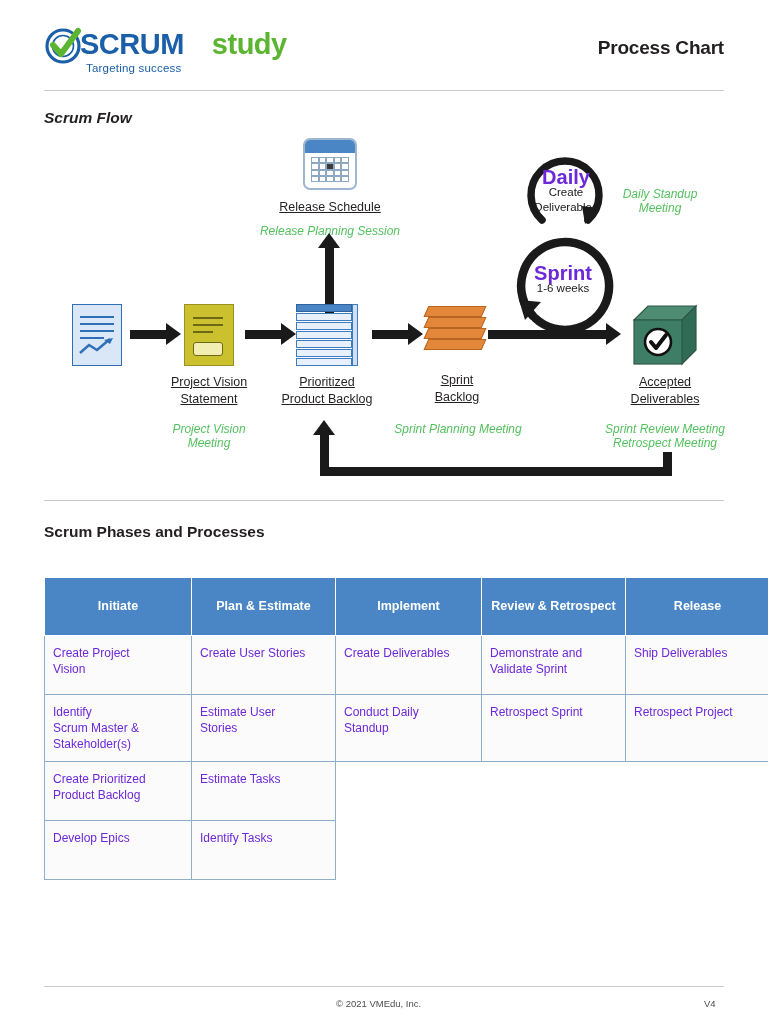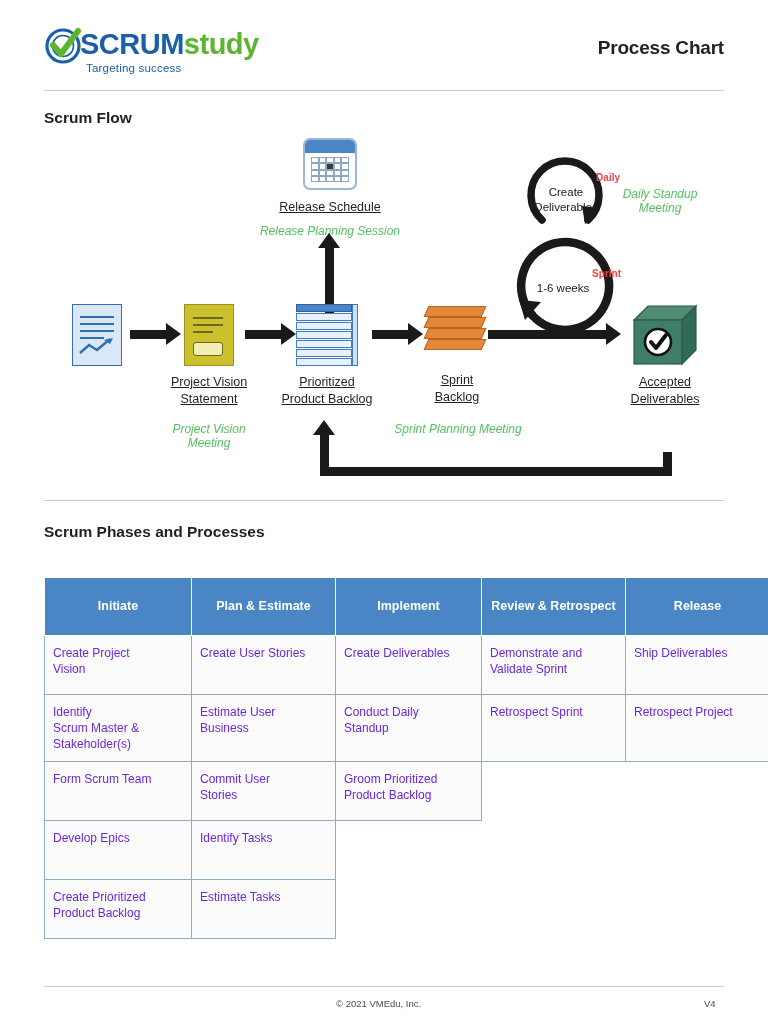--- a/index.html
+++ b/index.html
@@ -38,21 +38,21 @@
   .logo-text {
     position: absolute;
     left: 36px; top: 2px;
     font-size: 29px;
     font-weight: bold;
     letter-spacing: -0.5px;
     line-height: 36px;
     white-space: nowrap;
   }
   .logo-scrum { color: #1a5fa8; }
-  .logo-study { color: #5cb531; }
+  .logo-study { color: #5cb531; padding-left: 28px; }
   .logo-tag {
     position: absolute;
     left: 42px; top: 38px;
     font-size: 11.5px;
     color: #1a5fa8;
     letter-spacing: 0.2px;
   }
   .doc-title {
     position: absolute;
     right: 44px;
@@ -74,21 +74,21 @@
   .rule-bot { top: 986px; }
 
   
   .section-heading {
     position: absolute;
     left: 44px;
     font-size: 15.5px;
     font-weight: bold;
     color: #231f20;
   }
-  .sec-flow { top: 109px; }
+  .sec-flow { top: 109px; font-style: italic; }
   .sec-phases { top: 523px; }
 
   
   .flow {
     position: absolute;
     left: 0; top: 132px;
     width: 768px;
     height: 360px;
   }
   .node {
@@ -276,24 +276,23 @@
     background: #1a1a1a;
   }
 
   
   .cycle-text {
     position: absolute;
     text-align: center;
     line-height: 15px;
   }
   .cycle-title {
-    font-size: 10px;
+    font-size: 20px;
     font-weight: bold;
-    color: #ef4444;
-    text-align: right;
+    color: #6d28d9;
   }
   .cycle-sub {
     font-size: 11.5px;
     color: #1a1a1a;
     white-space: pre-line;
   }
 
   
   .tbl {
     position: absolute;
@@ -496,20 +495,22 @@
         <polygon points="2,16 16,2 64,2 50,16" fill="#4f8c74" stroke="#2d5a48" stroke-width="1.2"></polygon>
         <polygon points="50,16 64,2 64,46 50,60" fill="#2f6b55" stroke="#2d5a48" stroke-width="1.2"></polygon>
         <rect x="2" y="16" width="48" height="44" fill="#3e7e66" stroke="#2d5a48" stroke-width="1.2"></rect>
         <circle cx="26" cy="38" r="13" fill="#ffffff" stroke="#111111" stroke-width="2.6"></circle>
         <path d="M19 38 L24 44 L34 31" fill="none" stroke="#111111" stroke-width="4" stroke-linecap="round" stroke-linejoin="round"></path>
       </svg>
     </div>
     <div class="node-label">Accepted
 Deliverables</div>
   </div>
+  <div class="meeting-label" style="left:596px; top:290px; width:138px;">Sprint Review Meeting
+Retrospect Meeting</div>
 
   <div class="loop-bar" style="left:320px; top:335px; width:352px;"></div>
   <div class="loop-riser" style="left:663px; top:320px; height:20px;"></div>
   <div class="arrow-v-up" style="left:320px; top:302px; height:40px;"></div>
 </div>
 
 <div class="rule rule-mid"></div>
 
 <div class="section-heading sec-phases">Scrum Phases and Processes</div>
 
@@ -532,48 +533,39 @@
       <td>Create Deliverables</td>
       <td>Demonstrate and
 Validate Sprint</td>
       <td>Ship Deliverables</td>
     </tr>
     <tr>
       <td>Identify
 Scrum Master &amp;
 Stakeholder(s)</td>
       <td>Estimate User
-Business</td>
+Stories</td>
       <td>Conduct Daily
 Standup</td>
       <td>Retrospect Sprint</td>
       <td>Retrospect Project</td>
     </tr>
     <tr>
-      <td>Form Scrum Team</td>
-      <td>Commit User
-Stories</td>
-      <td>Groom Prioritized
+      <td>Create Prioritized
 Product Backlog</td>
+      <td>Estimate Tasks</td>
+      <td class="empty"></td>
       <td class="empty"></td>
       <td class="empty"></td>
     </tr>
     <tr>
       <td>Develop Epics</td>
       <td>Identify Tasks</td>
       <td class="empty"></td>
       <td class="empty"></td>
       <td class="empty"></td>
     </tr>
-    <tr>
-      <td>Create Prioritized
-Product Backlog</td>
-      <td>Estimate Tasks</td>
-      <td class="empty"></td>
-      <td class="empty"></td>
-      <td class="empty"></td>
-    </tr>
   </tbody>
 </table>
 
 <div class="rule rule-bot"></div>
 <div class="footer-left">© 2021 VMEdu, Inc.</div>
 <div class="footer-right">V4</div>
 
 </body></html>

